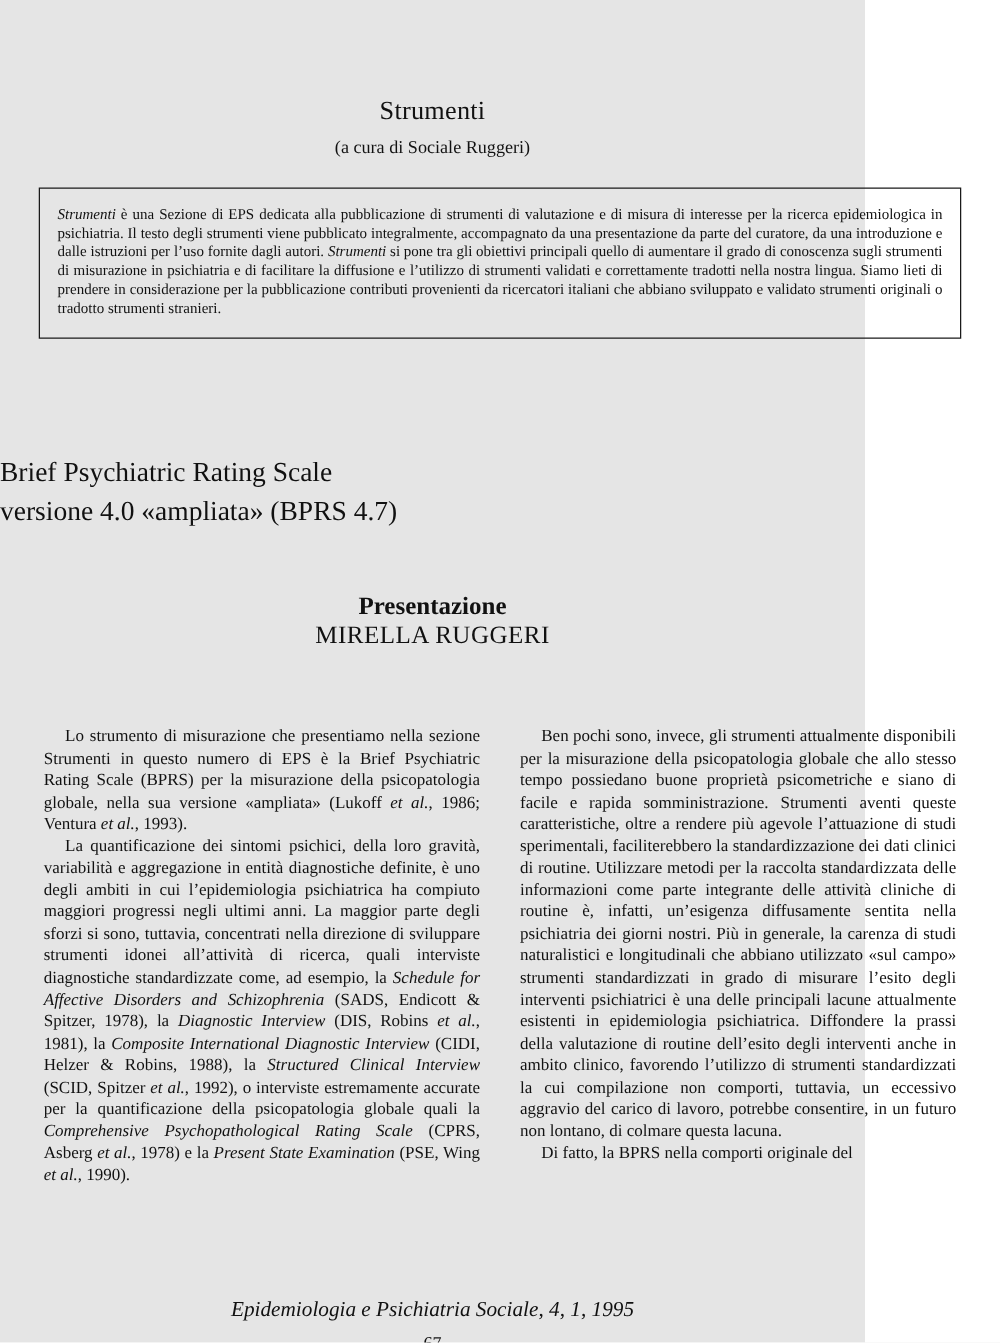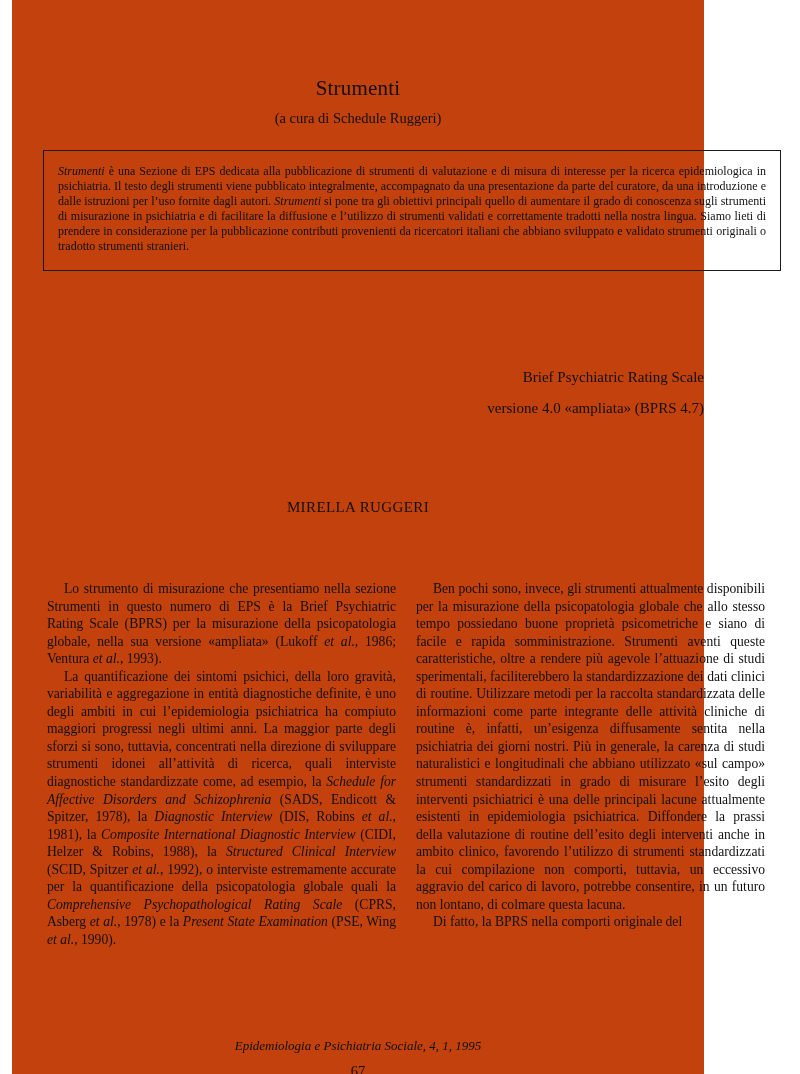--- a/index.html
+++ b/index.html
@@ -11,23 +11,23 @@
     width: 800px;
     height: 1074px;
     position: relative;
     font-family: "Liberation Serif", "DejaVu Serif", serif;
     color: #111111;
     overflow: hidden;
   }
 
   .page {
     position: absolute;
-    left: 12px; top: 0;
+    left: 0; top: 0;
     width: 692px; height: 1074px;
-    background: #c2410c;
+    background: #e5e5e5;
   }
 
   
   .section-head {
     position: absolute;
     left: 0; right: 0;
     top: 76px;
     text-align: center;
   }
   .section-title {
@@ -61,53 +61,53 @@
     margin: 0;
     hyphens: manual;
   }
   .note-text i { font-style: italic; }
 
   
   .article-title {
     position: absolute;
     left: 0; right: 0;
     top: 362px;
-    text-align: right;
-    font-size: 15px;
+    text-align: left;
+    font-size: 22px;
     line-height: 31px;
     font-weight: normal;
     margin: 0;
   }
 
   
   .pres-head {
     position: absolute;
     left: 0; right: 0;
     top: 474px;
     text-align: center;
   }
   .pres-title {
     font-size: 20px;
     font-weight: bold;
     margin: 0;
   }
   .pres-author {
-    font-size: 15px;
-    margin-top: 25px;
+    font-size: 20px;
+    margin-top: 0;
     letter-spacing: 0.4px;
   }
 
   
   .columns {
     position: absolute;
     left: 35px;
     top: 580px;
     width: 730px;
     display: flex;
-    gap: 20px;
+    gap: 32px;
   }
   .col {
     width: 349px;
   }
   .col p {
     font-size: 13.6px;
     line-height: 17.55px;
     text-align: justify;
     text-justify: inter-word;
     margin: 0;
@@ -117,51 +117,52 @@
   .col p i { font-style: italic; }
 
   
   .footer {
     position: absolute;
     left: 0; right: 0;
     top: 1038px;
     text-align: center;
   }
   .footer-journal {
-    font-size: 13px;
+    font-size: 17px;
     font-style: italic;
     margin: 0;
   }
   .footer-page {
     font-size: 14.5px;
     margin-top: 9px;
   }
 </style>
 </head>
 <body>
 
 <div class="page">
 
   <div class="section-head">
     <h1 class="section-title">Strumenti</h1>
-    <div class="section-editor">(a cura di Schedule Ruggeri)</div>
+    <div class="section-editor">(a cura di Sociale Ruggeri)</div>
   </div>
 
   <div class="note-box">
     <div class="note-inner">
       <p class="note-text"><i>Strumenti</i> è una Sezione di EPS dedicata alla pubblicazione di strumenti di valutazione e di misura di interesse per la ricerca epidemiologica in psichiatria. Il testo degli strumenti viene pubblicato integralmente, accompagnato da una presentazione da parte del curatore, da una introduzione e dalle istruzioni per l’uso fornite dagli autori. <i>Strumenti</i> si pone tra gli obiettivi principali quello di aumentare il grado di conoscenza sugli strumenti di misurazione in psichiatria e di facilitare la diffusione e l’utilizzo di strumenti validati e correttamente tradotti nella nostra lingua. Siamo lieti di prendere in considerazione per la pubblicazione contributi provenienti da ricercatori italiani che abbiano sviluppato e validato strumenti originali o tradotto strumenti stranieri.</p>
     </div>
   </div>
 
   <h2 class="article-title">
     <span>Brief Psychiatric Rating Scale</span><br>
     <span>versione 4.0 «ampliata» (BPRS 4.7)</span>
   </h2>
 
   <div class="pres-head">
+    <h3 class="pres-title">Presentazione</h3>
     <div class="pres-author">MIRELLA RUGGERI</div>
   </div>
 
   <div class="columns">
     <div class="col">
       <p>Lo strumento di misurazione che presentiamo nella sezione Strumenti in questo numero di EPS è la Brief Psychiatric Rating Scale (BPRS) per la misurazione della psicopatologia globale, nella sua versione «ampliata» (Lukoff <i>et al.</i>, 1986; Ventura <i>et al.</i>, 1993).</p>
       <p>La quantificazione dei sintomi psichici, della loro gravità, variabilità e aggregazione in entità diagnostiche definite, è uno degli ambiti in cui l’epidemiologia psichiatrica ha compiuto maggiori progressi negli ultimi anni. La maggior parte degli sforzi si sono, tuttavia, concentrati nella direzione di sviluppare strumenti idonei all’attività di ricerca, quali interviste diagnostiche standardizzate come, ad esempio, la <i>Schedule for Affective Disorders and Schizophrenia</i> (SADS, Endicott &amp; Spitzer, 1978), la <i>Diagnostic Interview</i> (DIS, Robins <i>et al.</i>, 1981), la <i>Composite International Diagnostic Interview</i> (CIDI, Helzer &amp; Robins, 1988), la <i>Structured Clinical Interview</i> (SCID, Spitzer <i>et al.</i>, 1992), o interviste estremamente accurate per la quantificazione della psicopatologia globale quali la <i>Comprehensive Psychopathological Rating Scale</i> (CPRS, Asberg <i>et al.</i>, 1978) e la <i>Present State Examination</i> (PSE, Wing <i>et al.</i>, 1990).</p>
     </div>
     <div class="col">
       <p>Ben pochi sono, invece, gli strumenti attualmente disponibili per la misurazione della psicopatologia globale che allo stesso tempo possiedano buone proprietà psicometriche e siano di facile e rapida somministrazione. Strumenti aventi queste caratteristiche, oltre a rendere più agevole l’attuazione di studi sperimentali, faciliterebbero la standardizzazione dei dati clinici di routine. Utilizzare metodi per la raccolta standardizzata delle informazioni come parte integrante delle attività cliniche di routine è, infatti, un’esigenza diffusamente sentita nella psichiatria dei giorni nostri. Più in generale, la carenza di studi naturalistici e longitudinali che abbiano utilizzato «sul campo» strumenti standardizzati in grado di misurare l’esito degli interventi psichiatrici è una delle principali lacune attualmente esistenti in epidemiologia psichiatrica. Diffondere la prassi della valutazione di routine dell’esito degli interventi anche in ambito clinico, favorendo l’utilizzo di strumenti standardizzati la cui compilazione non comporti, tuttavia, un eccessivo aggravio del carico di lavoro, potrebbe consentire, in un futuro non lontano, di colmare questa lacuna.</p>

